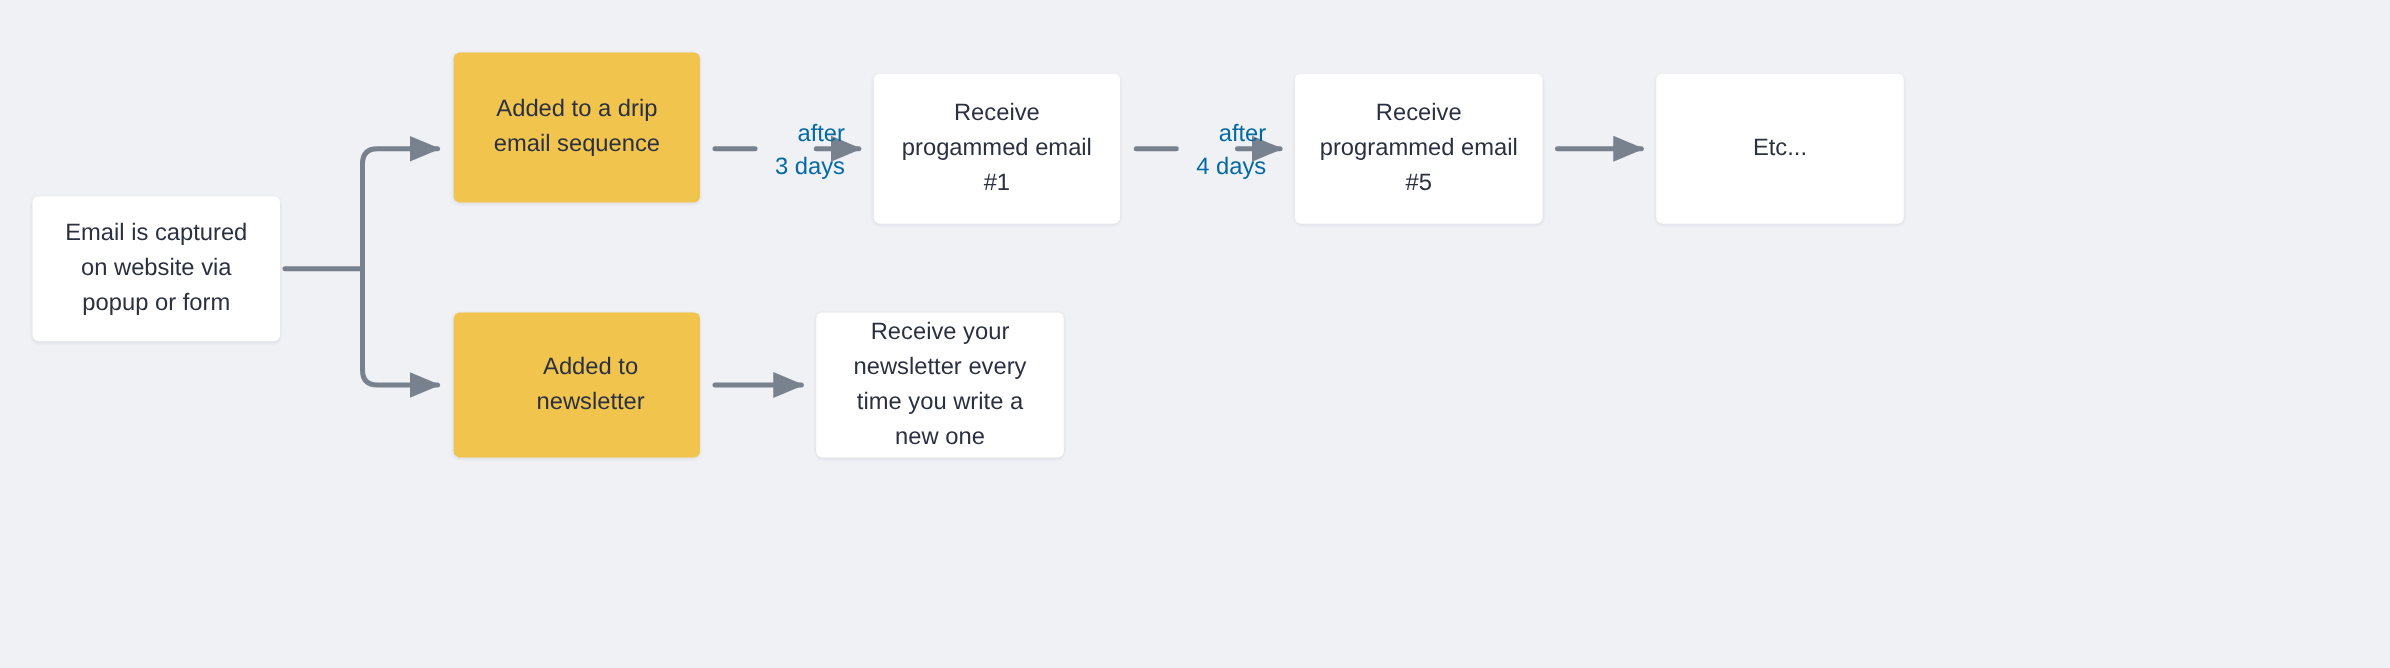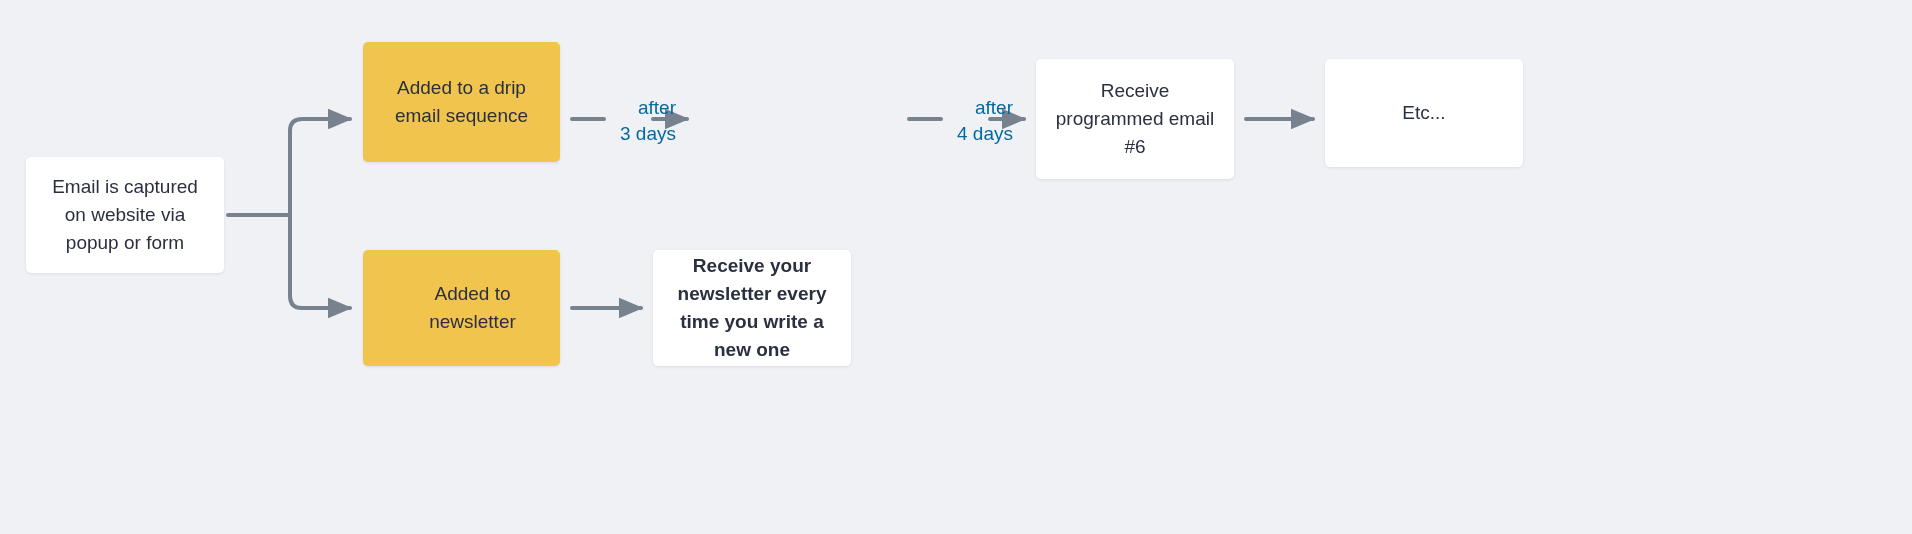--- a/index.html
+++ b/index.html
@@ -91,34 +91,37 @@
   </svg>
 
   <div class="node white" style="left:26px; top:157px; width:198px; height:116px;">
     <span>Email is captured on website via popup or form</span>
   </div>
 
   <div class="node accent" style="left:363px; top:42px; width:197px; height:120px;">
     <span>Added to a drip email sequence</span>
   </div>
 
+  <div class="node white" style="left:699px; top:59px; width:197px; height:120px;">
+    <span>Receive progammed email #1</span>
+  </div>
 
   <div class="node white" style="left:1036px; top:59px; width:198px; height:120px;">
-    <span>Receive programmed email #6</span>
+    <span>Receive programmed email #5</span>
   </div>
 
-  <div class="node white" style="left:1325px; top:59px; width:198px; height:108px;">
+  <div class="node white" style="left:1325px; top:59px; width:198px; height:120px;">
     <span>Etc...</span>
   </div>
 
   <div class="node accent" style="left:363px; top:250px; width:197px; height:116px;padding-left:36px;">
     <span>Added to newsletter</span>
   </div>
 
-  <div class="node white" style="left:653px; top:250px; width:198px; height:116px;font-weight:bold;">
+  <div class="node white" style="left:653px; top:250px; width:198px; height:116px;">
     <span>Receive your newsletter every time you write a new one</span>
   </div>
 
   <div class="edge-label" style="left:580px; top:95px; width:96px;">after
 3 days</div>
 
   <div class="edge-label" style="left:917px; top:95px; width:96px;">after
 4 days</div>
 
 </div>

